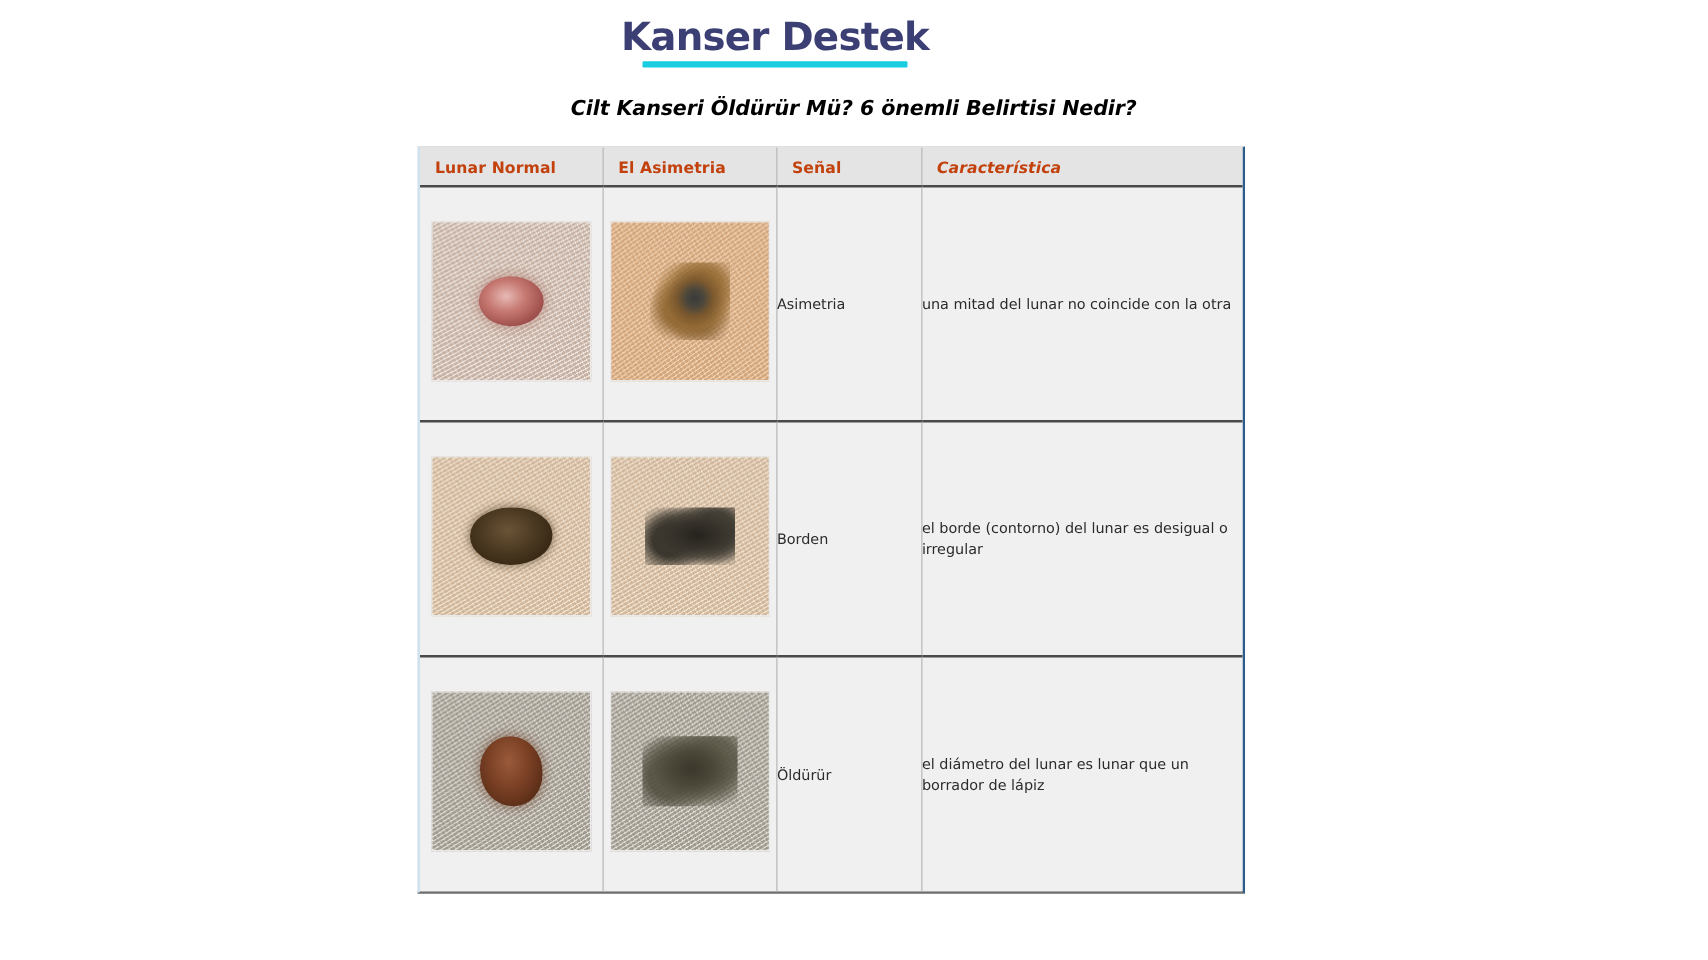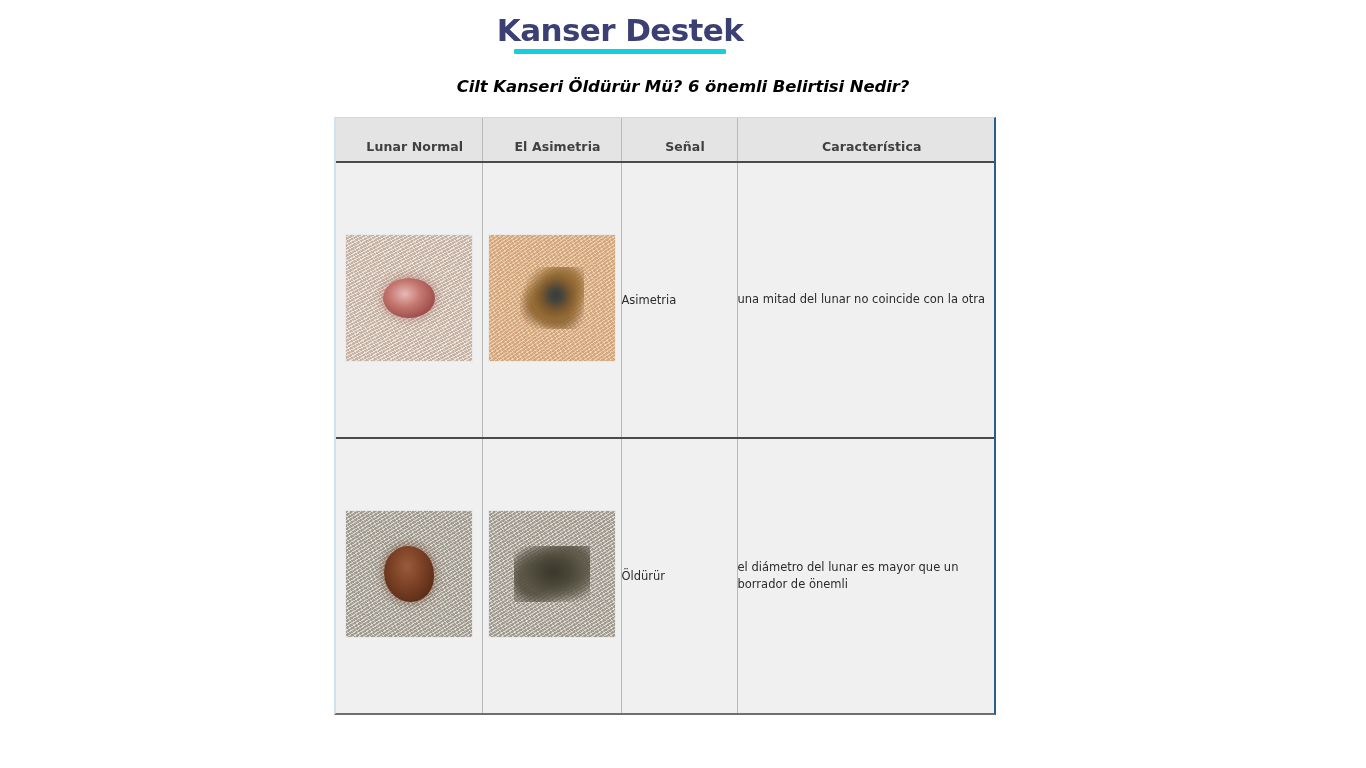--- a/index.html
+++ b/index.html
@@ -86,31 +86,31 @@
   .tbl col.c-mel     { width: 139px; }
   .tbl col.c-senal   { width: 116px; }
   .tbl col.c-carac   { width: 257px; }
 
   
   .tbl thead th {
     height: 30px;
     background: #e4e4e4;
     border-bottom: 2px solid #4a4a4a;
     border-right: 1px solid #b9b9b9;
-    padding: 13px 0 0 12px;
-    text-align: center;
+    padding: 0 0 0 12px;
+    text-align: left;
     vertical-align: middle;
     font-family: "DejaVu Sans", sans-serif;
     font-size: 12.5px;
     font-weight: 700;
-    color: #404040;
+    color: #c2410c;
     letter-spacing: 0.1px;
     white-space: nowrap;
   }
-  .tbl thead th:last-child { border-right: none; }
+  .tbl thead th:last-child { border-right: none; font-style: italic; }
 
   
   .tbl tbody tr { height: 142px; }
   .tbl tbody td {
     background: #f0f0f0;
     border-bottom: 2px solid #4a4a4a;
     border-right: 1px solid #b9b9b9;
     vertical-align: middle;
     padding: 0;
   }
@@ -283,34 +283,48 @@
           </td>
           <td class="cell-img">
             <span class="photo skin-tan">
               <span class="lesion mel-1"></span>
             </span>
           </td>
           <td class="cell-senal">Asimetria</td>
           <td class="cell-text">una mitad del lunar no coincide con la otra</td>
         </tr>
 
+        <tr>
+          <td class="cell-img">
+            <span class="photo skin-beige">
+              <span class="lesion mole-brown-oval"></span>
+            </span>
+          </td>
+          <td class="cell-img">
+            <span class="photo skin-beige">
+              <span class="lesion mel-2"></span>
+            </span>
+          </td>
+          <td class="cell-senal">Borden</td>
+          <td class="cell-text">el borde (contorno) del lunar es desigual o irregular</td>
+        </tr>
 
 
         <tr>
           <td class="cell-img">
             <span class="photo skin-gray">
               <span class="lesion mole-rust"></span>
             </span>
           </td>
           <td class="cell-img">
             <span class="photo skin-gray">
               <span class="lesion mel-4"></span>
             </span>
           </td>
           <td class="cell-senal">Öldürür</td>
-          <td class="cell-text">el diámetro del lunar es mayor que un borrador de önemli</td>
+          <td class="cell-text">el diámetro del lunar es lunar que un borrador de lápiz</td>
         </tr>
 
       </tbody>
     </table>
   </div>
 
 </div>
 
 </body></html>

